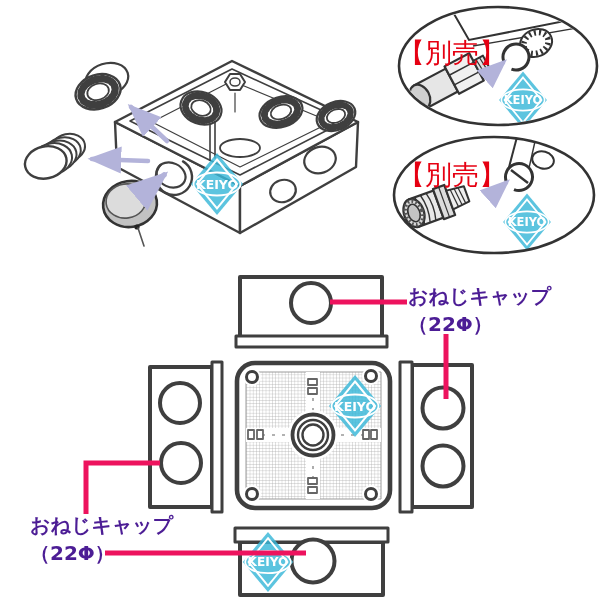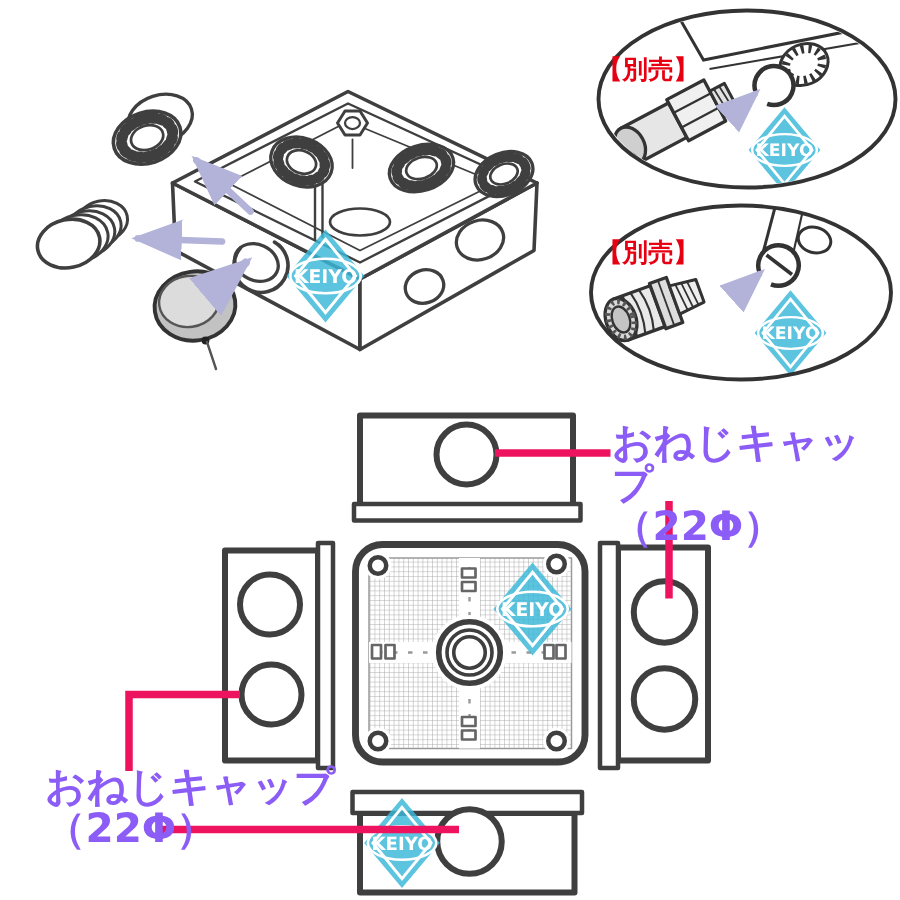--- a/index.html
+++ b/index.html
@@ -5,24 +5,24 @@
   :root{
     --line:#3f3f3f; --pink:#ed135e; --red:#e60012;
     --cyan:#3bb8d9; --lavender:#b3b3da; --gray_fill:#c2c2c2;
   }
   html,body{margin:0;padding:0;background:#fff;}
   #stage{position:relative;width:600px;height:600px;background:#fff;overflow:hidden;
          font-family:"DejaVu Sans","Liberation Sans",sans-serif;}
   #stage svg{position:absolute;left:0;top:0;}
   .olabel{position:absolute;color:#1a1a1a;font-weight:700;white-space:nowrap;}
   .lbl-bushing{left:44px;top:229px;font-size:20px;font-weight:500;color:#2e2e2e;letter-spacing:1px;}
-  .badge{position:absolute;color:var(--red);font-size:17px;font-weight:700;letter-spacing:0px;}
+  .badge{position:absolute;color:var(--red);font-size:27px;font-weight:400;letter-spacing:0px;}
   .badge1{left:398px;top:35px;}
   .badge2{left:398px;top:157px;}
-  .capLabel{position:absolute;font-size:27px;font-weight:700;color:#8b5cf6;line-height:28px;}
+  .capLabel{position:absolute;font-size:20px;font-weight:700;color:#4c1d95;line-height:28px;}
   .lbl-tr{left:408px;top:282px;}
   .lbl-bl{left:30px;top:511px;}
 </style>
 </head>
 <body>
 
 <div id="stage">
 
 <svg width="600" height="600" viewBox="0 0 600 600">
   <defs>

